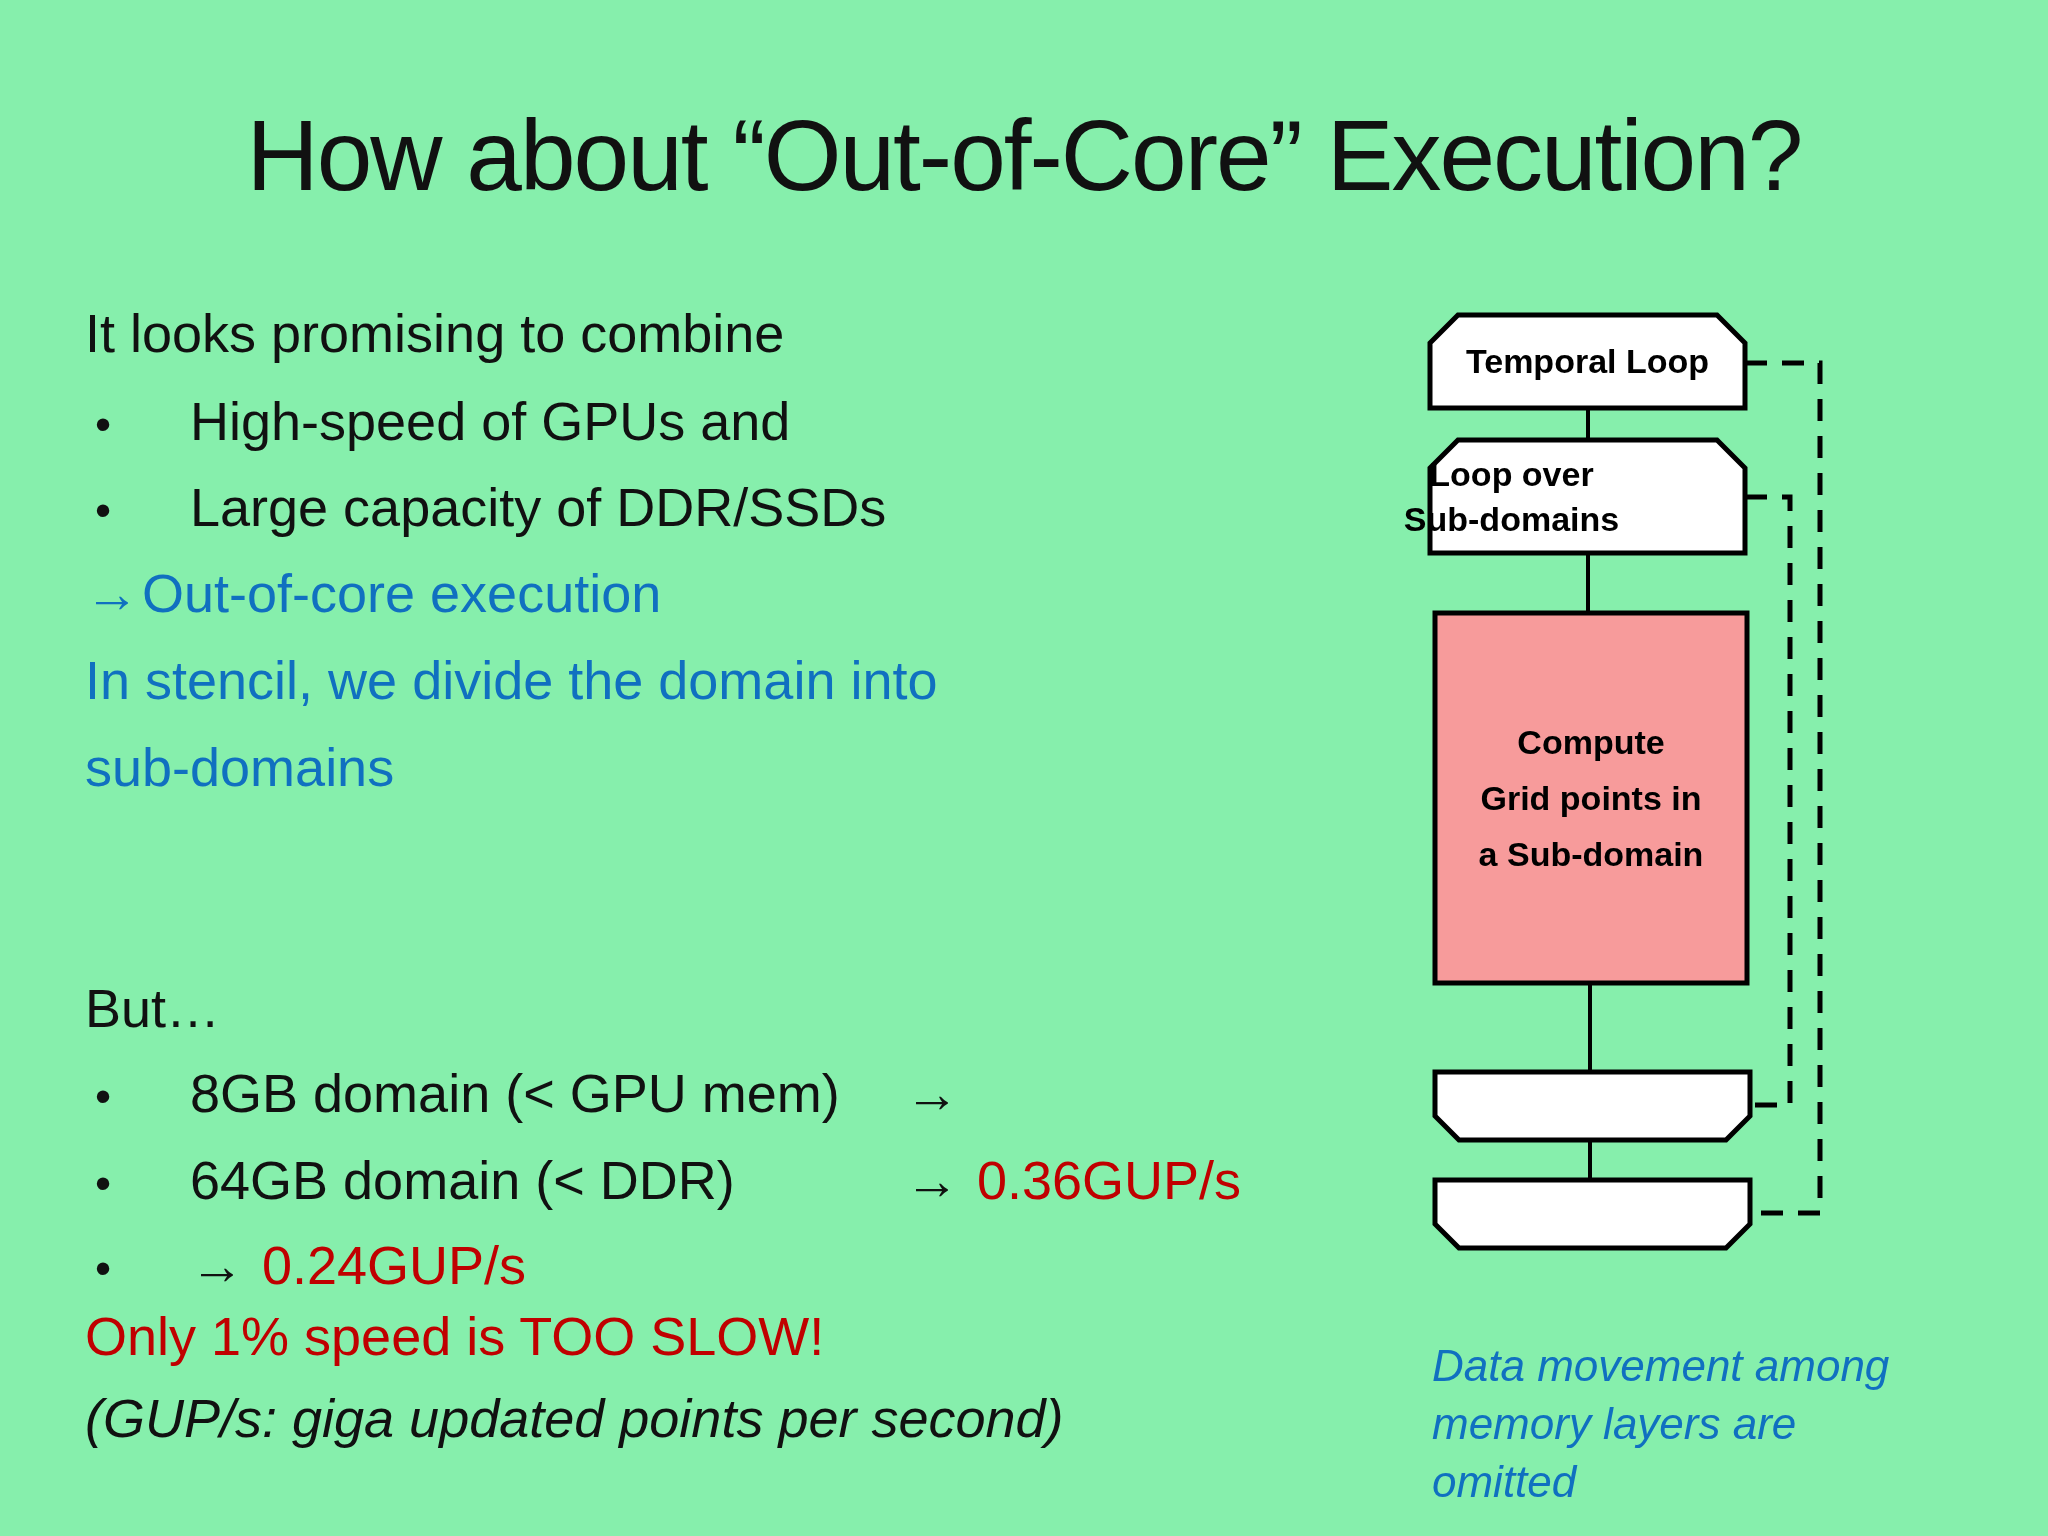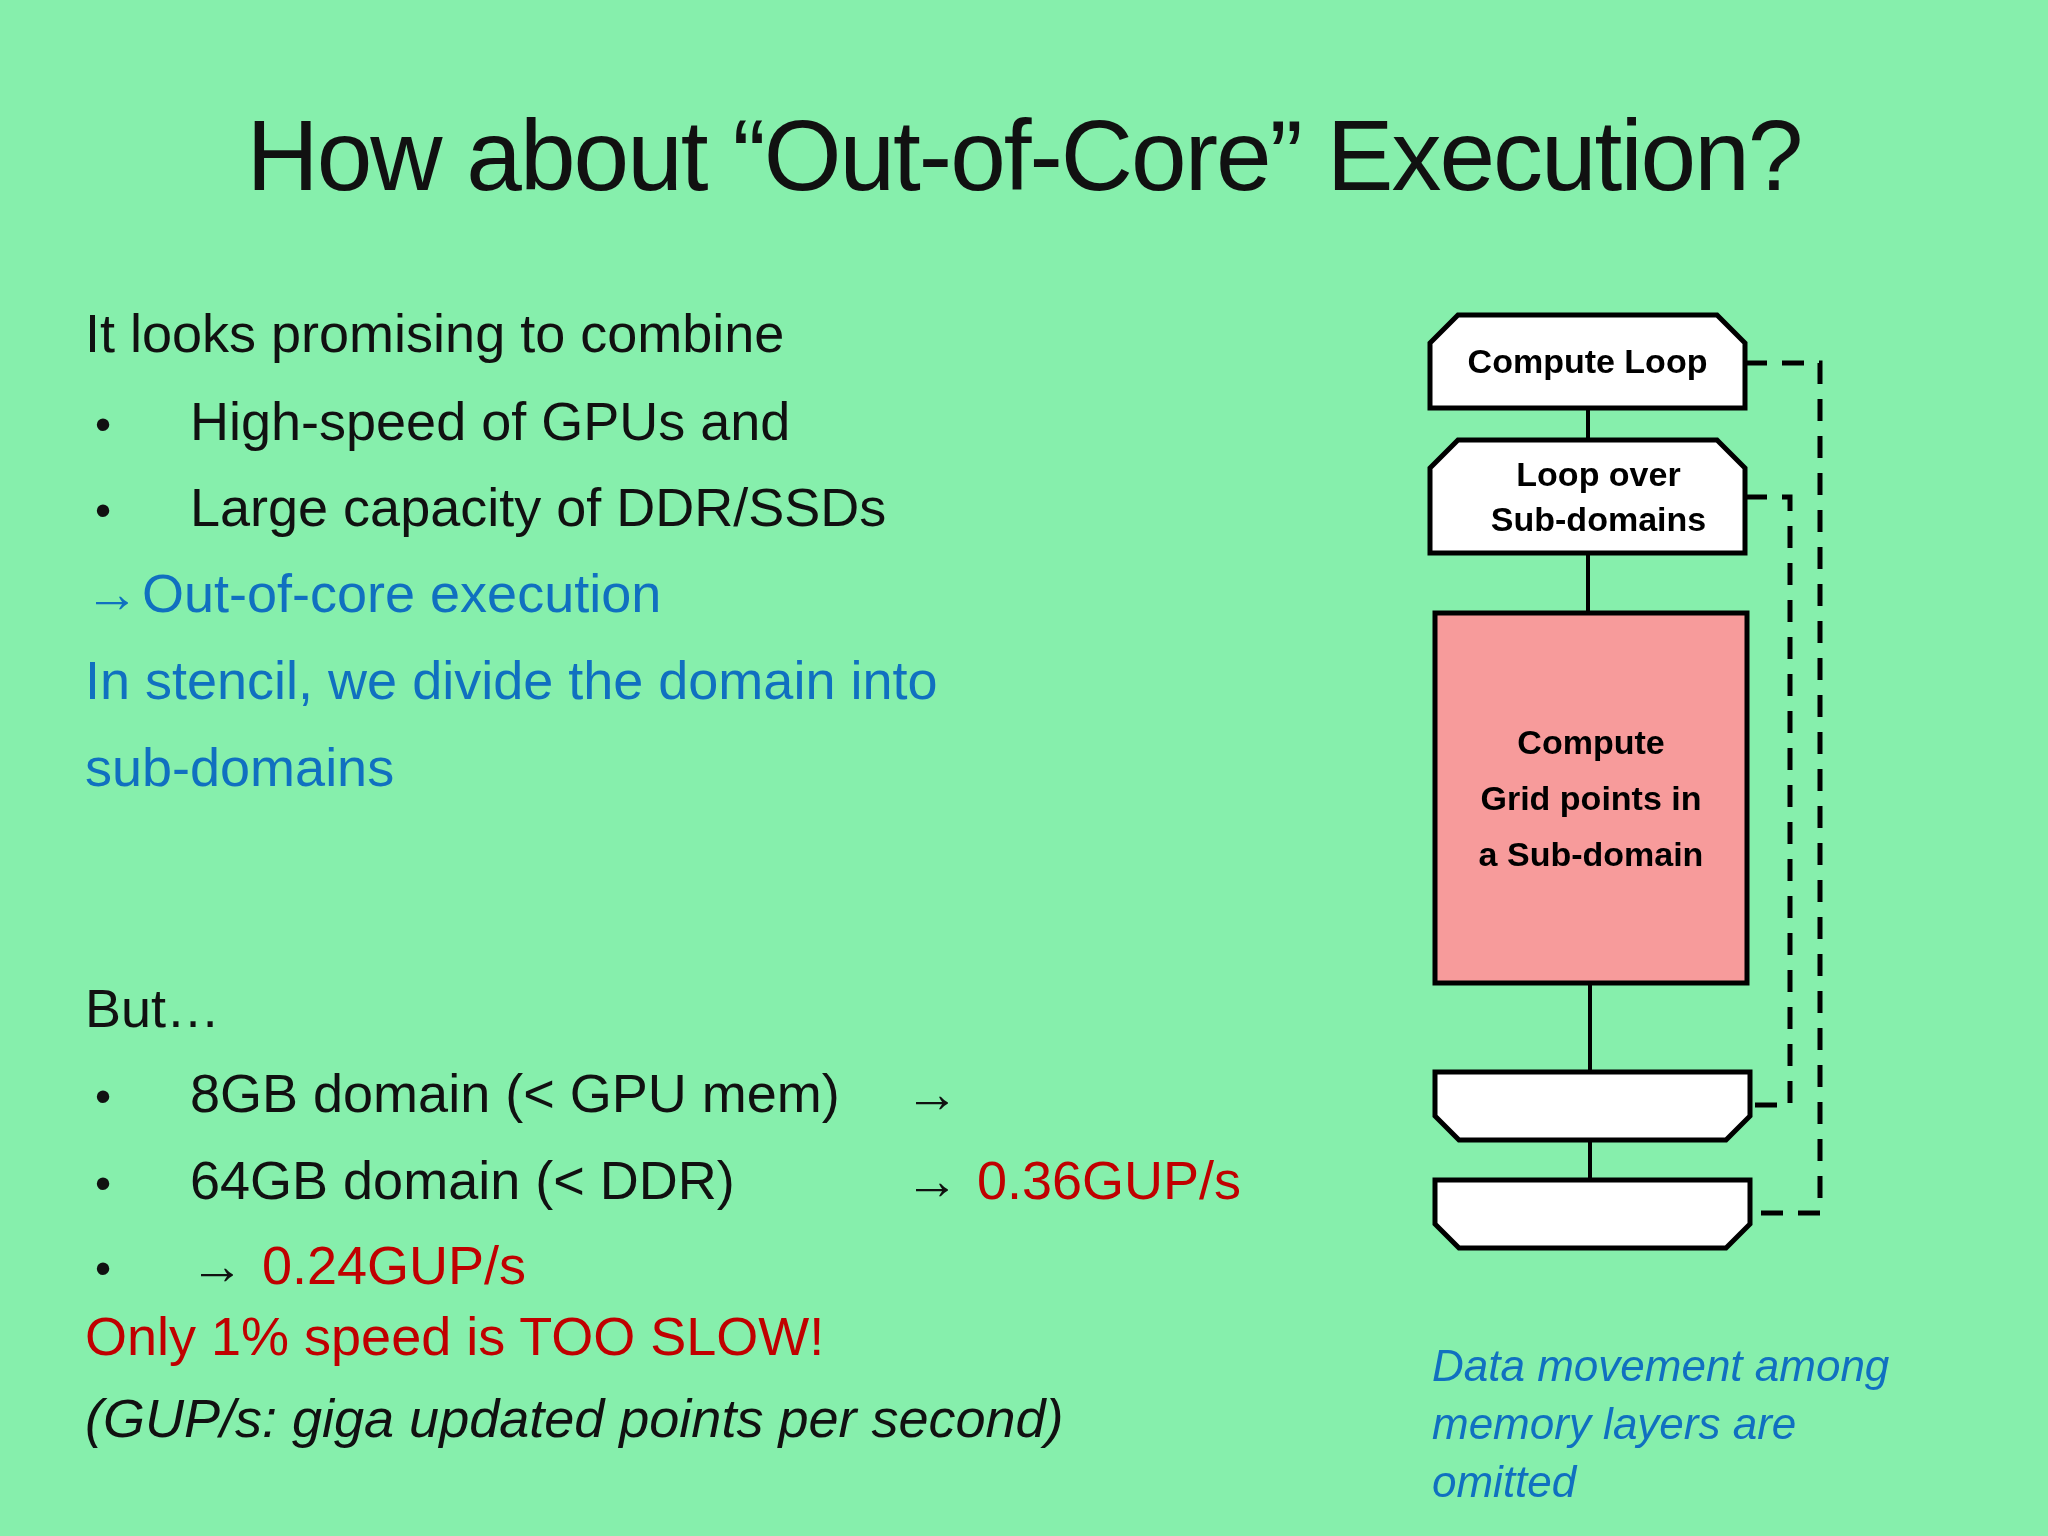--- a/index.html
+++ b/index.html
@@ -20,21 +20,21 @@
   .rlabel{display:inline-block;width:715px;}
   .rarrow{display:inline-block;width:72px;font-weight:700;}
   .italic{font-style:italic;}
   
   #diagram-svg{position:absolute;left:1400px;top:300px;width:520px;height:960px;}
   .dlabel{
     position:absolute;display:flex;flex-direction:column;align-items:center;justify-content:center;
     font-weight:700;color:#000;text-align:center;
   }
   #label-temporal{left:1430px;top:315px;width:315px;height:93px;font-size:34px;}
-  #label-loop{left:1441px;top:440px;width:315px;height:113px;font-size:34px;line-height:45px;}
+  #label-loop{left:1354px;top:440px;width:315px;height:113px;font-size:34px;line-height:45px;}
   #label-compute{left:1435px;top:613px;width:312px;height:370px;font-size:34px;line-height:56px;text-align:center;}
   .caption{
     position:absolute;left:1432px;top:1337px;width:500px;
     font-size:44px;line-height:58px;font-style:italic;color:var(--blue,#1070C0);
   }
 </style>
 </head>
 <body>
 
 <div id="slide">
@@ -97,21 +97,21 @@
     <polygon points="58,15 317,15 345,43 345,108 30,108 30,43" fill="#fff" stroke="#000" stroke-width="5"></polygon>
     <polygon points="58,140 317,140 345,168 345,253 30,253 30,168" fill="#fff" stroke="#000" stroke-width="5"></polygon>
 
     <rect x="35" y="313" width="312" height="370" fill="var(--pink,#F79B9B)" stroke="#000" stroke-width="5"></rect>
 
     <polygon points="35,772 350,772 350,816 326,840 59,840 35,816" fill="#fff" stroke="#000" stroke-width="5"></polygon>
     <polygon points="35,880 350,880 350,924 326,948 59,948 35,924" fill="#fff" stroke="#000" stroke-width="5"></polygon>
   </svg>
 
   <div class="dlabel" id="label-temporal">
-    <span>Compute Loop</span>
+    <span>Temporal Loop</span>
   </div>
   <div class="dlabel" id="label-loop">
     <span>Loop over</span>
     <span>Sub-domains</span>
   </div>
   <div class="dlabel" id="label-compute">
     <span>Compute</span>
     <span>Grid points in</span>
     <span>a Sub-domain</span>
   </div>

